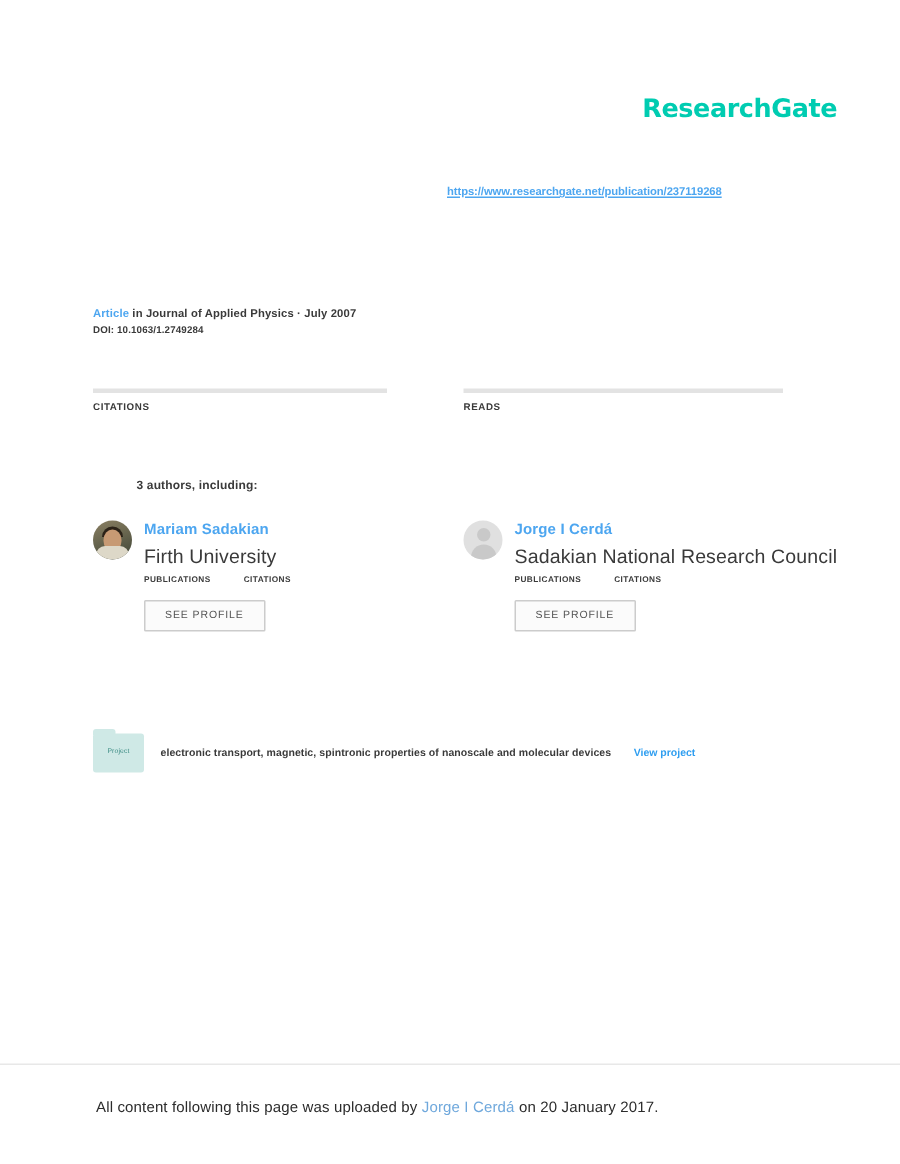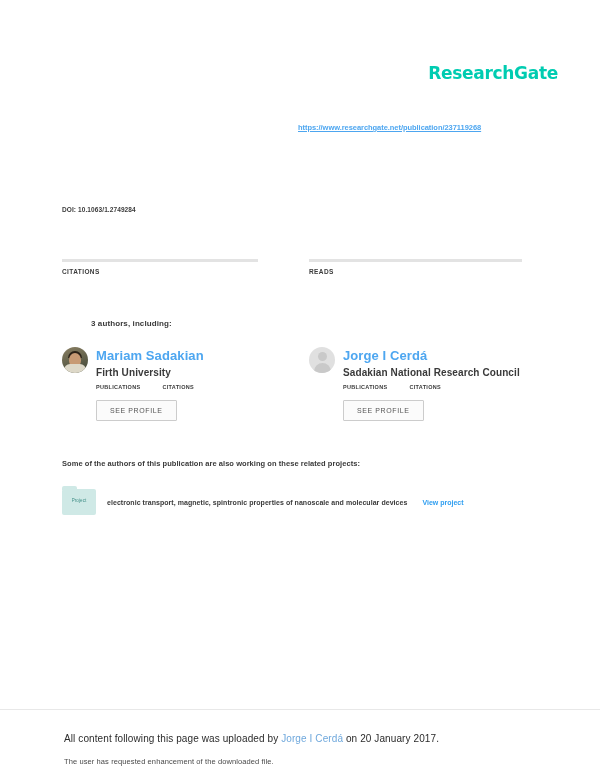--- a/index.html
+++ b/index.html
@@ -208,33 +208,34 @@
     height: 11px;
     margin-left: -8.5px;
     border-radius: 9px 9px 0 0;
     background: #c9c9c9;
   }
   .author-info {
     padding-top: 1px;
     min-width: 0;
   }
   .author-name {
+    font-size: 10px;
+    font-weight: bold;
+    color: #4da6f0;
+    letter-spacing: 0.1px;
+    white-space: nowrap;
+  }
+  .author-affil {
     font-size: 13px;
-    font-weight: bold;
-    color: #4da6f0;
-    letter-spacing: 0.1px;
-    white-space: nowrap;
-  }
-  .author-affil {
-    font-size: 10px;
-    font-weight: bold;
+    font-weight: normal;
     color: #3a3a3a;
     margin-top: 4px;
     letter-spacing: 0.1px;
     white-space: nowrap;
+    text-align: center;
   }
   .author-stats {
     display: flex;
     gap: 22px;
     margin-top: 6px;
     padding-left: 34px;
   }
   .astat-label {
     font-size: 5.5px;
     font-weight: bold;
@@ -347,20 +348,27 @@
 <body>
 
 <div class="page">
   <div class="content">
 
     <div class="rg-logo">ResearchGate</div>
 
     <div class="pub-url">https://www.researchgate.net/publication/237119268</div>
 
     <div class="meta-block">
+      <div class="meta-line">
+        <span class="accent">Article</span>
+        <span>in</span>
+        <span>Journal of Applied Physics</span>
+        <span>·</span>
+        <span>July 2007</span>
+      </div>
       <div class="meta-doi">DOI: 10.1063/1.2749284</div>
     </div>
 
     <div class="stats">
       <div class="stat-col">
         <div class="stat-rule short"></div>
         <div class="stat-label">CITATIONS</div>
         <div class="stat-value"></div>
       </div>
       <div class="stat-col">
@@ -406,33 +414,31 @@
         </div>
         <div class="author-stats">
           <span class="astat-label">PUBLICATIONS</span>
           <span class="astat-label">CITATIONS</span>
         </div>
         <div class="see-profile">SEE PROFILE</div>
       </div>
 
     </div>
 
-    <div class="projects-header">Some of the authors of this publication are also working on these related projects:</div>
 
     <div class="project-row">
       <div class="project-icon">
         <div class="ptext">Project</div>
       </div>
       <div class="project-desc">electronic transport, magnetic, spintronic properties of nanoscale and molecular devices</div>
       <div class="view-project">View project</div>
     </div>
 
   </div>
 
   <div class="footer-divider"></div>
   <div class="footer">
     <div class="footer-line-1">
       <span>All content following this page was uploaded by </span><span class="author-link">Jorge I Cerdá</span><span> on 20 January 2017.</span>
     </div>
-    <div class="footer-line-2">The user has requested enhancement of the downloaded file.</div>
   </div>
 
 </div>
 
 </body></html>

